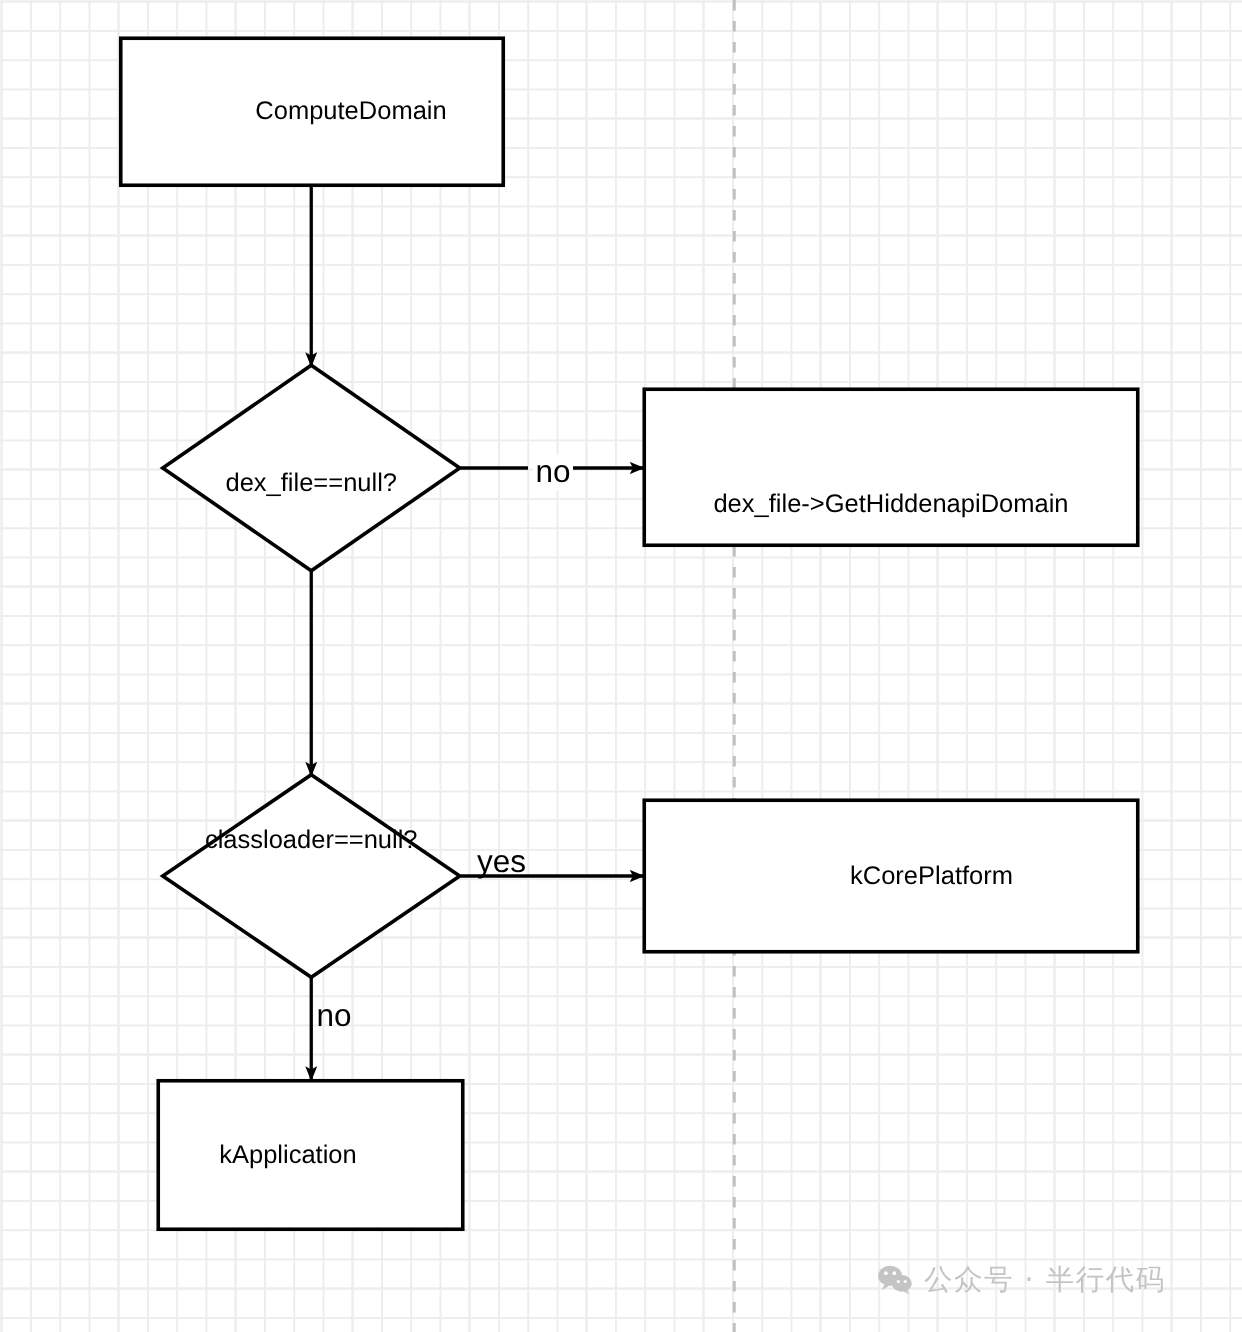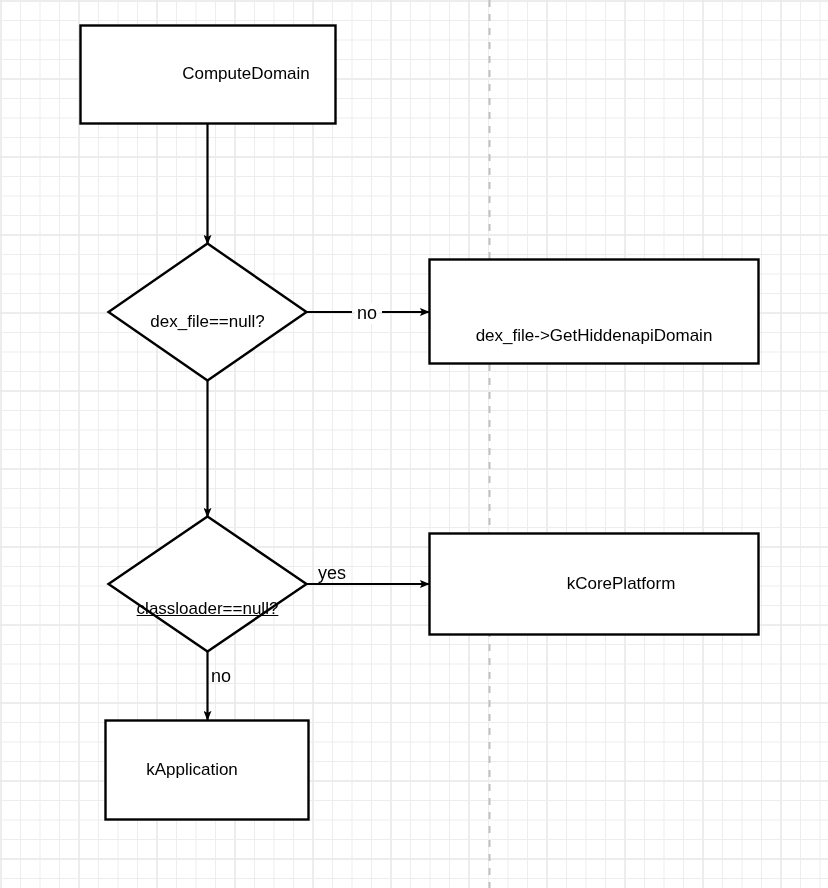--- a/index.html
+++ b/index.html
@@ -41,21 +41,21 @@
     font-family: "Liberation Sans", sans-serif;
     font-size: 17px;
     color: #000000;
     white-space: nowrap;
     text-align: center;
     line-height: 1.2;
   }
   .edge-label {
     position: absolute;
     font-family: "Liberation Sans", sans-serif;
-    font-size: 18px;
+    font-size: 21px;
     color: #000000;
     white-space: nowrap;
     background: #ffffff;
     padding: 0 2px;
   }
   .watermark {
     position: absolute;
     left: 585px;
     top: 840px;
     display: flex;
@@ -100,32 +100,47 @@
 
     <line x1="307" y1="584" x2="429" y2="584" stroke="#000000" stroke-width="2.2" marker-end="url(#arrowhead)"></line>
 
     <rect x="429.5" y="533.5" width="329" height="101" fill="#ffffff" stroke="#000000" stroke-width="2.4"></rect>
 
     <line x1="207.5" y1="652" x2="207.5" y2="720" stroke="#000000" stroke-width="2.2" marker-end="url(#arrowhead)"></line>
 
     <rect x="105.5" y="720.5" width="203" height="99" fill="#ffffff" stroke="#000000" stroke-width="2.4"></rect>
   </svg>
 
-  <div class="node-label" style="left:80px; top:64px; width:308px;padding-left:12px;">ComputeDomain</div>
+  <div class="node-label" style="left:80px; top:64px; width:308px;">ComputeDomain</div>
 
   <div class="node-label" style="left:108px; top:312px; width:199px;">dex_file==null?</div>
 
   <div class="node-label" style="left:429px; top:302px; width:330px;margin-top:24px;">dex_file-&gt;GetHiddenapiDomain</div>
 
-  <div class="node-label" style="left:108px; top:599px; width:199px;text-decoration:underline;">classloader==null?</div>
+  <div class="node-label" style="left:108px; top:550px; width:199px;">classloader==null?</div>
 
   <div class="node-label" style="left:429px; top:574px; width:330px;padding-left:27px;">kCorePlatform</div>
 
   <div class="node-label" style="left:105px; top:760px; width:174px;">kApplication</div>
 
   <div class="edge-label" style="left:355px; top:303px;">no</div>
 
   <div class="edge-label" style="left:316px; top:563px; background:transparent;">yes</div>
 
   <div class="edge-label" style="left:209px; top:666px; background:transparent;">no</div>
 
+  <div class="watermark">
+    <span>
+      <svg width="24" height="20" viewBox="0 0 24 20" xmlns="http://www.w3.org/2000/svg">
+        <ellipse cx="8.4" cy="7.6" rx="8" ry="6.7" fill="#c4c4c4"></ellipse>
+        <path d="M4.8 12.8 L3 17 L7.6 14.3 Z" fill="#c4c4c4"></path>
+        <circle cx="5.6" cy="5.8" r="1.25" fill="#ffffff"></circle>
+        <circle cx="11.2" cy="5.8" r="1.25" fill="#ffffff"></circle>
+        <ellipse cx="16.2" cy="12.6" rx="6.6" ry="5.6" fill="#c4c4c4"></ellipse>
+        <path d="M19.6 16.6 L21.4 20 L17.2 17.8 Z" fill="#c4c4c4"></path>
+        <circle cx="13.9" cy="11.3" r="1.05" fill="#ffffff"></circle>
+        <circle cx="18.5" cy="11.3" r="1.05" fill="#ffffff"></circle>
+      </svg>
+    </span>
+    <span>公众号 · 半行代码</span>
+  </div>
 
 </div>
 
 </body></html>

